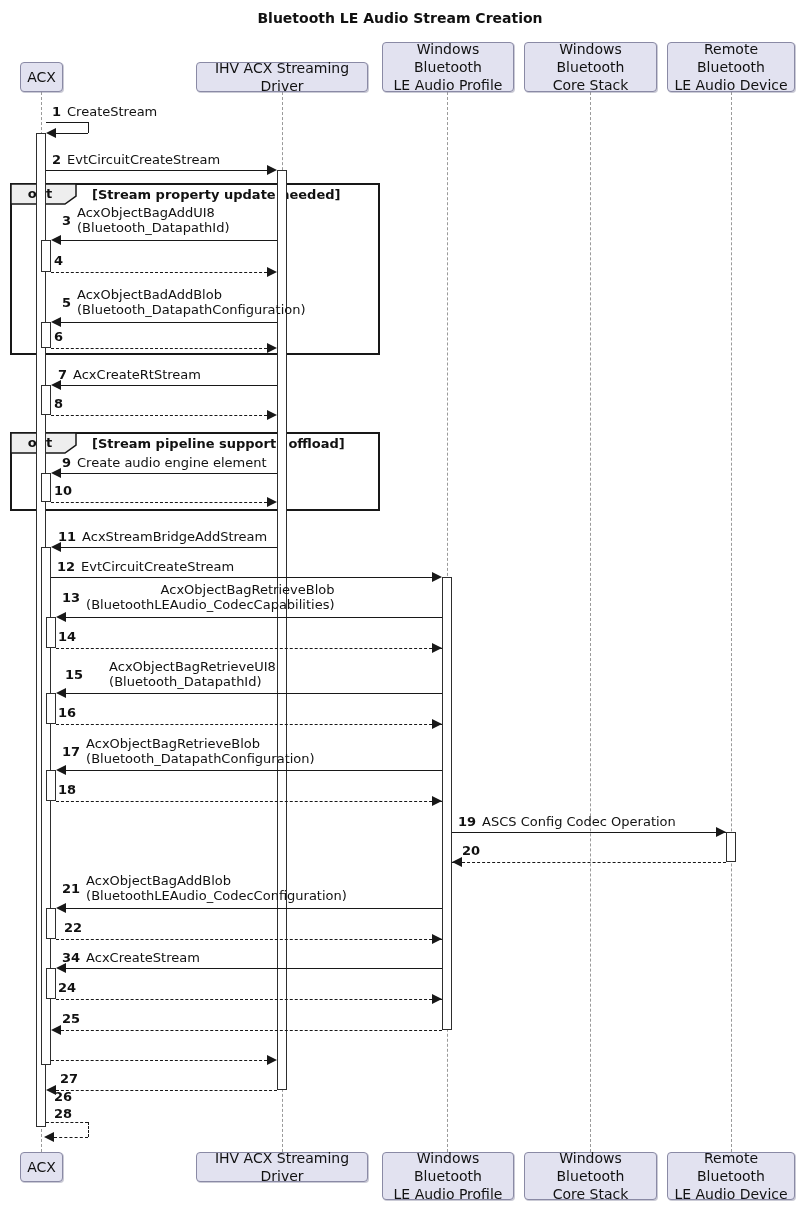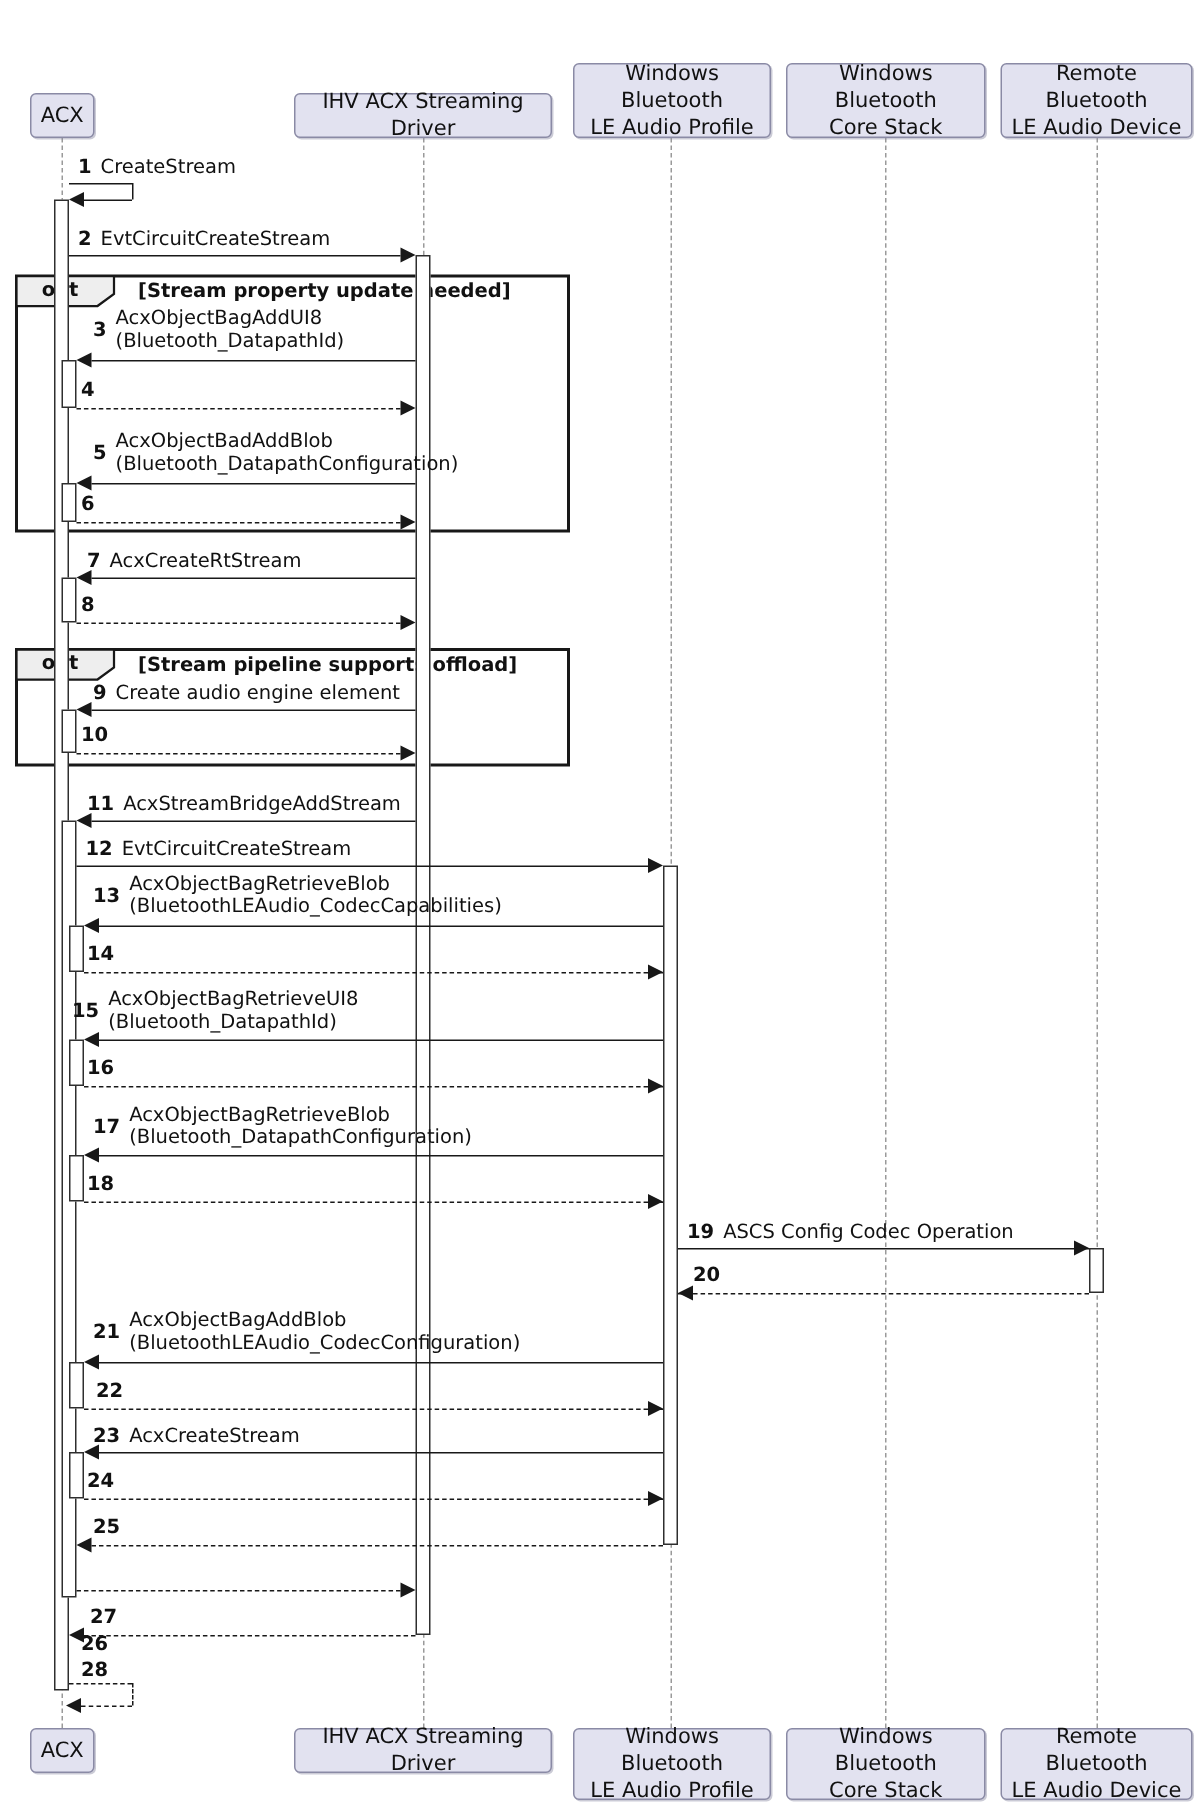--- a/index.html
+++ b/index.html
@@ -27,20 +27,21 @@
   .vln.d{border-left-style:dashed;}
   .ah{position:absolute;width:0;height:0;border-top:5px solid transparent;border-bottom:5px solid transparent;}
   .ah.r{border-left:10px solid #181818;}
   .ah.l{border-right:10px solid #181818;}
 </style>
 </head>
 <body>
 
 <div id="diagram">
 
+  <div class="title">Bluetooth LE Audio Stream Creation</div>
 
   <div class="lifeline" style="left:41px;"></div>
   <div class="lifeline" style="left:282px;"></div>
   <div class="lifeline" style="left:447px;"></div>
   <div class="lifeline" style="left:590px;"></div>
   <div class="lifeline" style="left:731px;"></div>
 
   <div class="pbox" style="left:20px;top:62px;width:43px;height:30px;">ACX</div>
   <div class="pbox" style="left:196px;top:62px;width:172px;height:30px;">IHV ACX Streaming Driver</div>
   <div class="pbox" style="left:382px;top:42px;width:132px;height:50px;">Windows Bluetooth
@@ -195,40 +196,40 @@
   <div>
     <div class="mlabel" style="left:57px;top:559px;">
         <span class="num">12</span>
         <span class="txt">EvtCircuitCreateStream</span>
       </div>
     <div class="ln" style="left:51px;top:577px;width:381px;"></div>
     <div class="ah r" style="left:432px;top:572px;"></div>
   </div>
 
   <div>
-    <div class="mlabel" style="left:62px;top:582px;">
+    <div class="mlabel" style="left:62px;top:582px;text-align:right;">
         <span class="num">13</span>
         <span class="txt">AcxObjectBagRetrieveBlob
 (BluetoothLEAudio_CodecCapabilities)</span>
       </div>
     <div class="ln" style="left:66px;top:617px;width:376px;"></div>
     <div class="ah l" style="left:56px;top:612px;"></div>
   </div>
 
   <div>
     <div class="mlabel" style="left:58px;top:629px;">
         <span class="num">14</span>
         <span class="txt"></span>
       </div>
     <div class="ln d" style="left:56px;top:648px;width:386px;"></div>
     <div class="ah r" style="left:432px;top:643px;"></div>
   </div>
 
   <div>
-    <div class="mlabel" style="left:48px;top:659px;">
+    <div class="mlabel" style="left:65px;top:659px;gap:20px;">
         <span class="num">15</span>
         <span class="txt">AcxObjectBagRetrieveUI8
 (Bluetooth_DatapathId)</span>
       </div>
     <div class="ln" style="left:66px;top:693px;width:376px;"></div>
     <div class="ah l" style="left:56px;top:688px;"></div>
   </div>
 
   <div>
     <div class="mlabel" style="left:58px;top:705px;justify-content:center;">
@@ -290,21 +291,21 @@
     <div class="mlabel" style="left:64px;top:920px;justify-content:flex-end;">
         <span class="num">22</span>
         <span class="txt"></span>
       </div>
     <div class="ln d" style="left:56px;top:939px;width:386px;"></div>
     <div class="ah r" style="left:432px;top:934px;"></div>
   </div>
 
   <div>
     <div class="mlabel" style="left:62px;top:950px;">
-        <span class="num">23</span>
+        <span class="num">34</span>
         <span class="txt">AcxCreateStream</span>
       </div>
     <div class="ln" style="left:66px;top:968px;width:376px;"></div>
     <div class="ah l" style="left:56px;top:963px;"></div>
   </div>
 
   <div>
     <div class="mlabel" style="left:58px;top:980px;">
         <span class="num">24</span>
         <span class="txt"></span>

